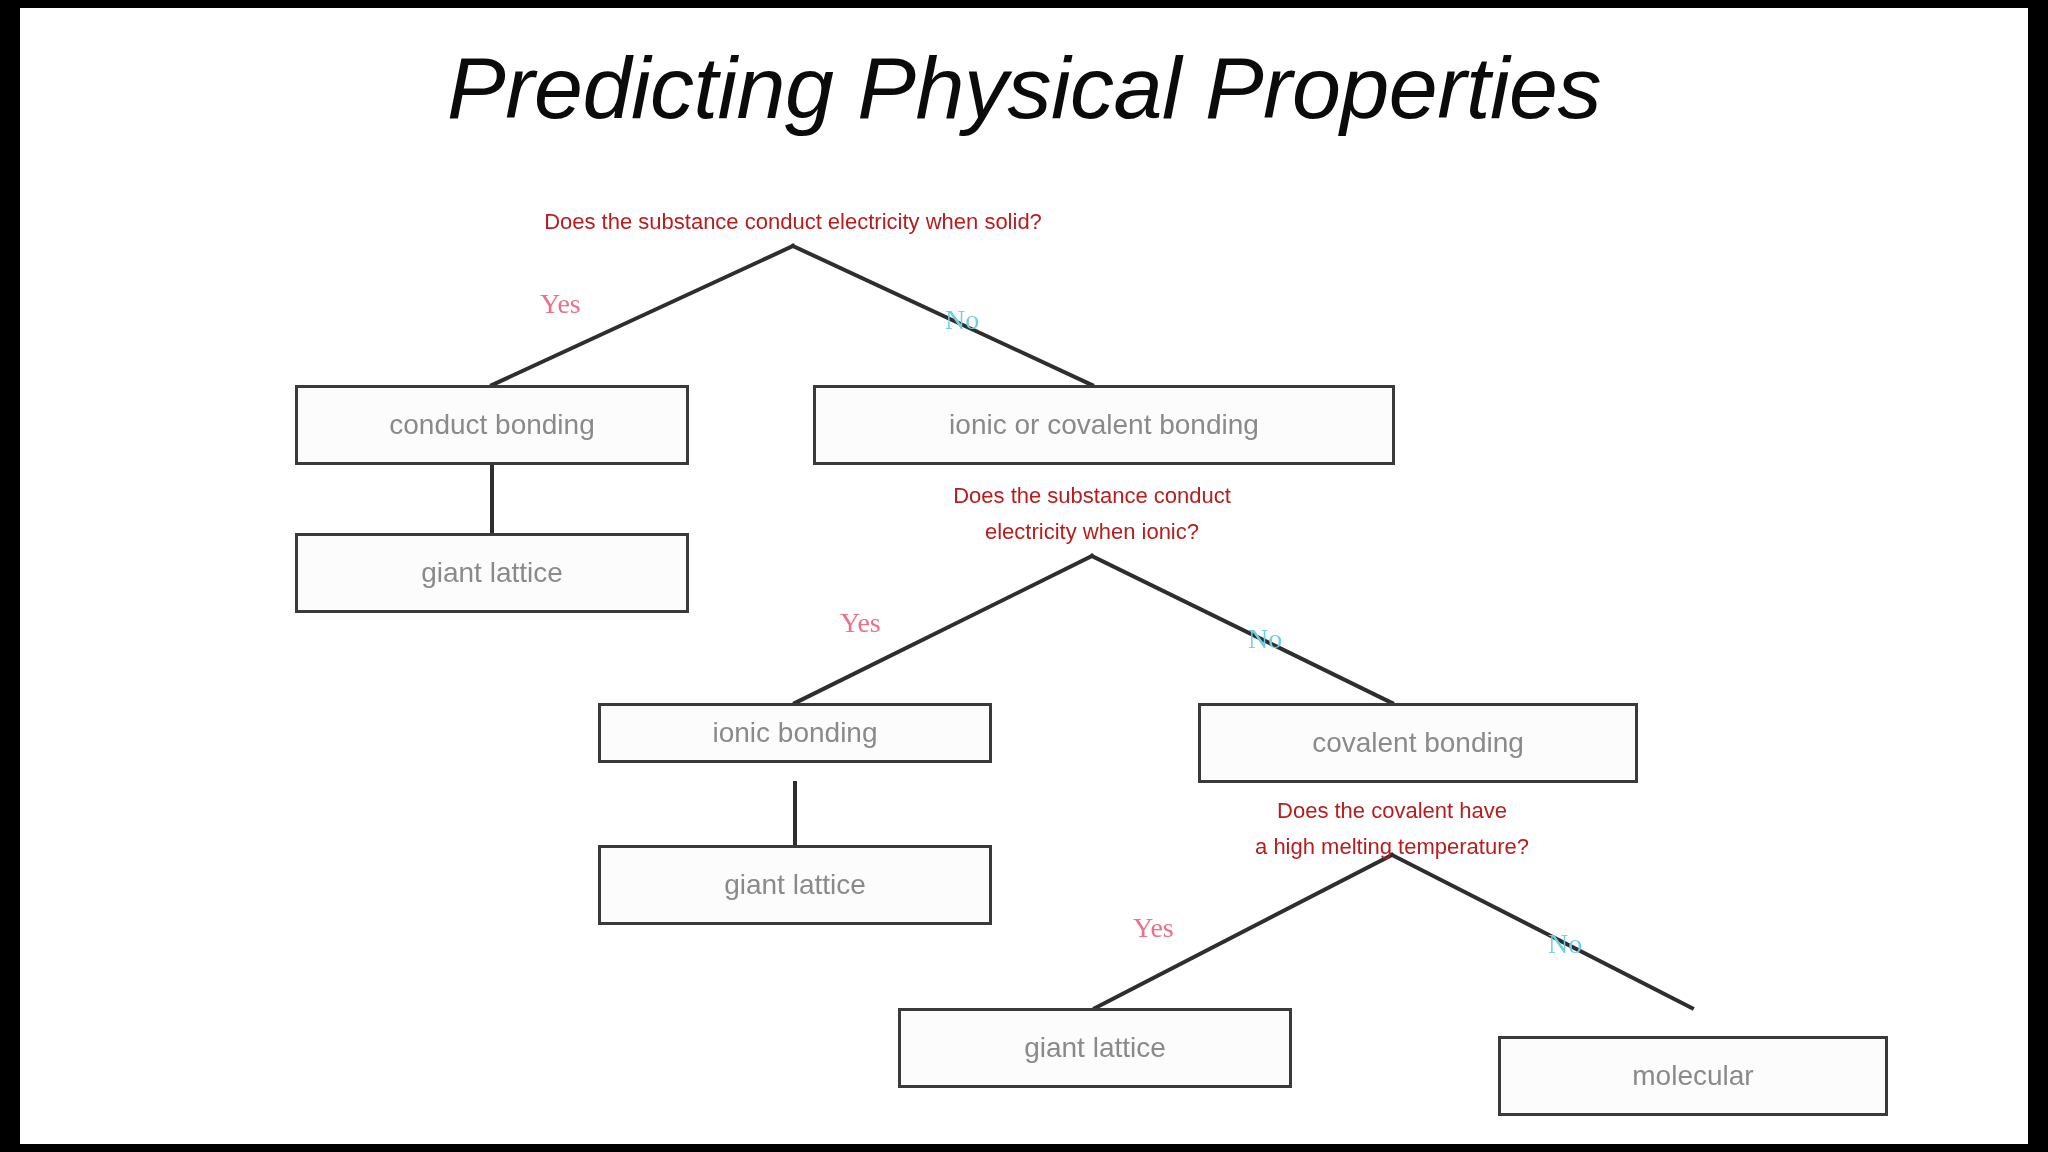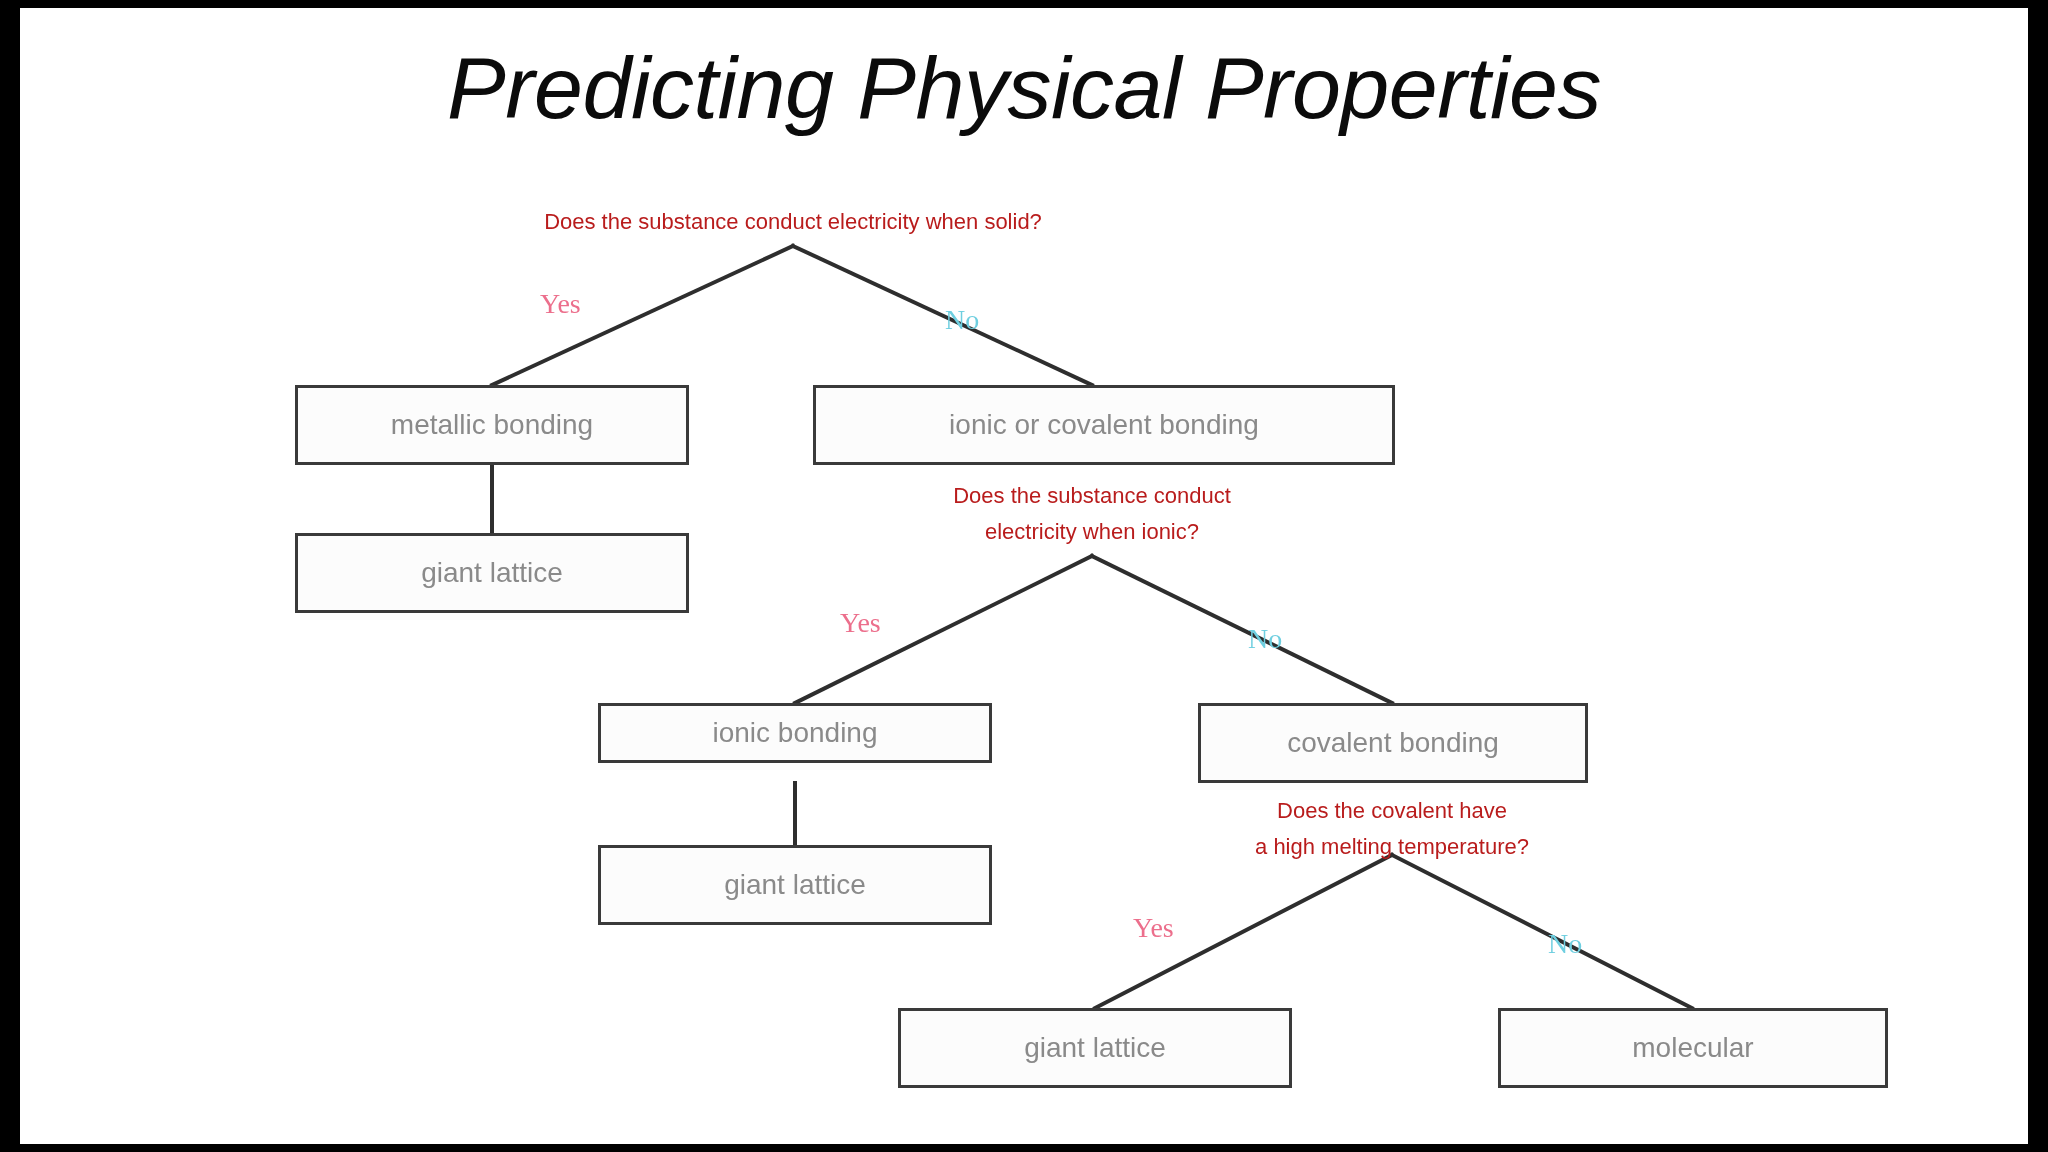--- a/index.html
+++ b/index.html
@@ -113,57 +113,57 @@
         <line x1="1372" y1="847" x2="1672" y2="1000"></line>
       </g>
     </svg>
 
     <div class="question" style="left:333px; top:196px; width:880px;">Does the substance conduct electricity when solid?</div>
 
     <div class="edge-label edge-yes" style="left:520px; top:281px; width:110px;">Yes</div>
     <div class="edge-label edge-no" style="left:925px; top:281px; width:110px;">No</div>
 
     <div class="node-box" style="left:275px; top:377px; width:394px; height:80px;">
-      <span class="node-label">metallic bonding</span>
+      <span class="node-label">conduct bonding</span>
     </div>
 
     <div class="node-box" style="left:793px; top:377px; width:582px; height:80px;">
       <span class="node-label">ionic or covalent bonding</span>
     </div>
 
     <div class="node-box" style="left:275px; top:525px; width:394px; height:80px;">
       <span class="node-label">giant lattice</span>
     </div>
 
     <div class="question" style="left:812px; top:470px; width:520px;">Does the substance conduct
 electricity when ionic?</div>
 
     <div class="edge-label edge-yes" style="left:820px; top:600px; width:110px;">Yes</div>
     <div class="edge-label edge-no" style="left:1228px; top:600px; width:110px;">No</div>
 
     <div class="node-box" style="left:578px; top:695px; width:394px; height:60px;">
       <span class="node-label">ionic bonding</span>
     </div>
 
-    <div class="node-box" style="left:1178px; top:695px; width:390px; height:80px;">
+    <div class="node-box" style="left:1178px; top:695px; width:440px; height:80px;">
       <span class="node-label">covalent bonding</span>
     </div>
 
     <div class="node-box" style="left:578px; top:837px; width:394px; height:80px;">
       <span class="node-label">giant lattice</span>
     </div>
 
     <div class="question" style="left:1112px; top:785px; width:520px;">Does the covalent have
 a high melting temperature?</div>
 
     <div class="edge-label edge-yes" style="left:1113px; top:905px; width:110px;">Yes</div>
     <div class="edge-label edge-no" style="left:1528px; top:905px; width:110px;">No</div>
 
     <div class="node-box" style="left:878px; top:1000px; width:394px; height:80px;">
       <span class="node-label">giant lattice</span>
     </div>
 
-    <div class="node-box" style="left:1478px; top:1000px; width:390px; height:80px;">
+    <div class="node-box" style="left:1478px; top:1028px; width:390px; height:80px;">
       <span class="node-label">molecular</span>
     </div>
 
   </div>
 </div>
 
 </body></html>

